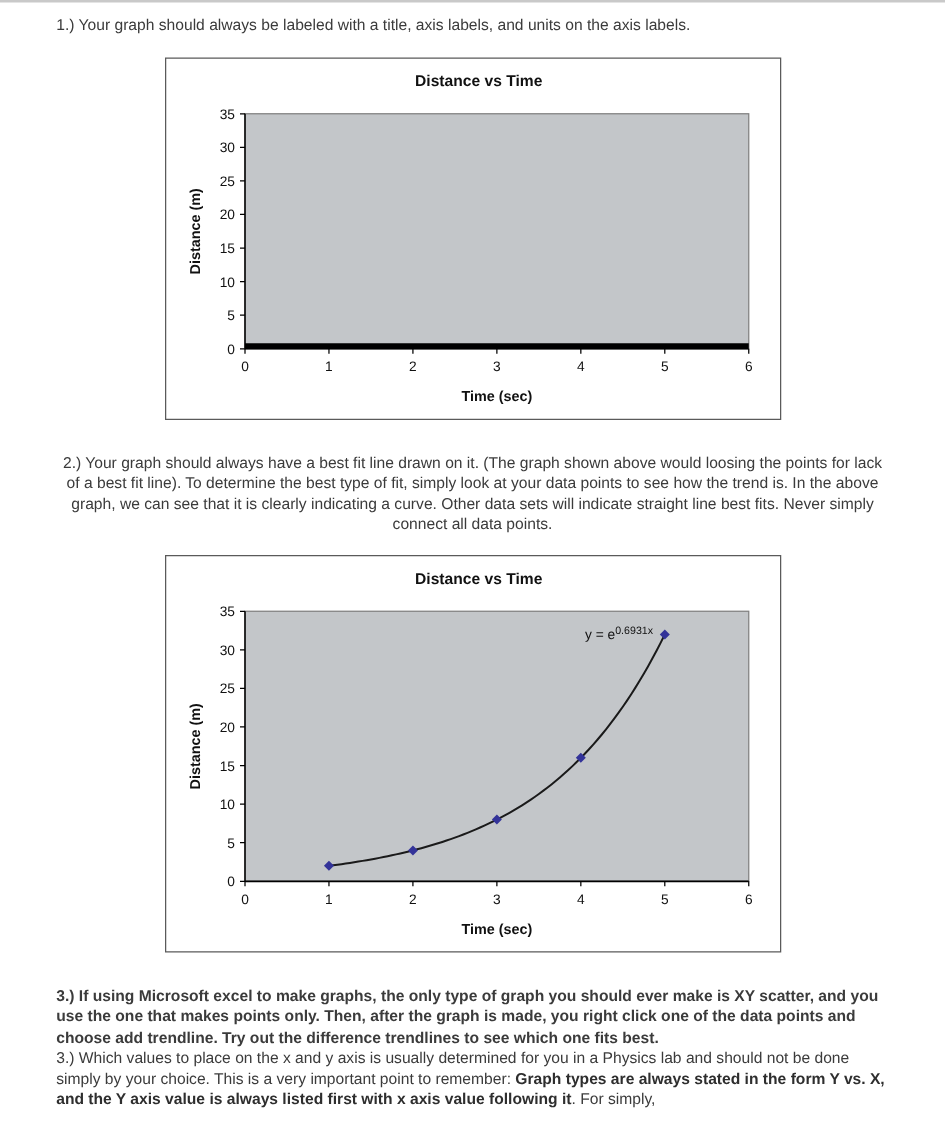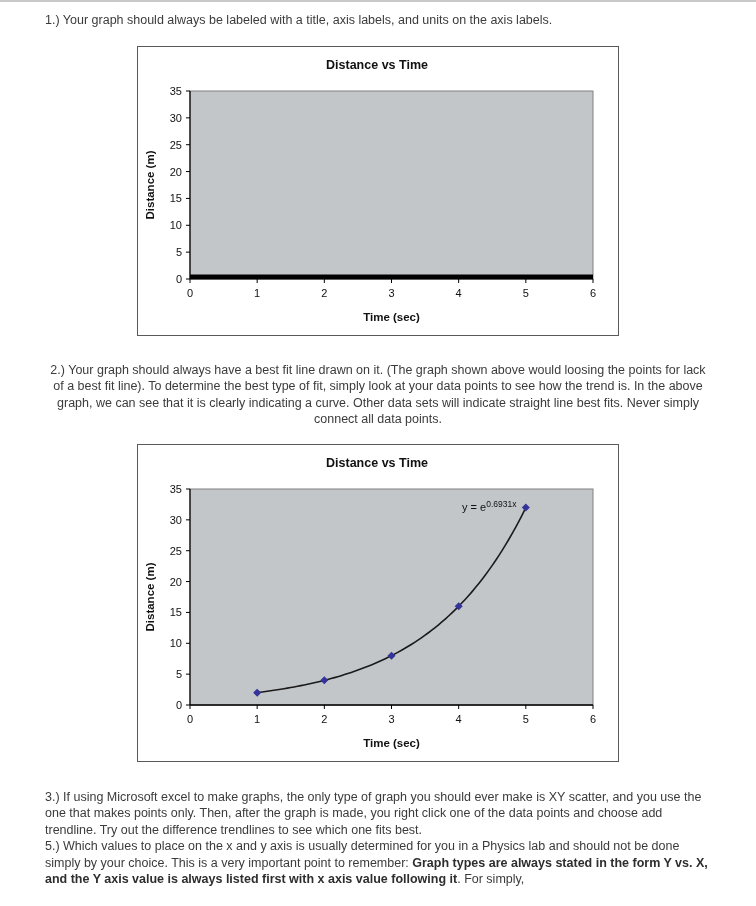--- a/index.html
+++ b/index.html
@@ -5,24 +5,25 @@
   html,body{margin:0;padding:0;background:#ffffff;}
   .page{
     width:756px;height:906px;box-sizing:border-box;
     background:#ffffff;border-top:2px solid #c9c9c9;
     padding:10px 45px 0 45px;overflow:hidden;
     font-family:"Liberation Sans",sans-serif;
     font-size:12.5px;line-height:16.5px;color:#3b3b3b;
   }
   .para{margin:0;}
   .para.gap-after-chart1{margin-top:26px;text-align:center;}
-  .para.gap-after-chart2{margin-top:27px;}
+  .para.gap-after-chart2{margin-top:27px;font-weight:bold;}
   .chart-box{
     width:480px;background:#ffffff;border:1px solid #5a5a5a;
     margin:17px auto 0 auto;
+    padding-left:11px;
   }
   .chart-box.second{margin-top:16px;}
   svg.chart{display:block;}
   svg.chart text{font-family:"Liberation Sans",sans-serif;fill:#111;}
   strong{color:#2e2e2e;}
 </style>
 </head>
 <body>
 
 <div class="page">
@@ -115,15 +116,15 @@
         <text x="324.025" y="66.21714285714286" font-size="11" fill="#333399"><tspan>y = e</tspan><tspan dy="-4" font-size="8.5">0.6931x</tspan></text>
         <line x1="52" y1="44" x2="52" y2="260" stroke="#000" stroke-width="1.2"></line>
         <line x1="52" y1="260" x2="455" y2="260" stroke="#000" stroke-width="1.4"></line>
         <text x="16" y="152" text-anchor="middle" font-size="11.5" font-weight="bold" transform="rotate(-90 16 152)">Distance (m)</text>
         <text x="253.5" y="302" text-anchor="middle" font-size="11.5" font-weight="bold">Time (sec)</text>
       </svg>
   </div>
 
   <p class="para gap-after-chart2">3.) If using Microsoft excel to make graphs, the only type of graph you should ever make is XY scatter, and you use the one that makes points only. Then, after the graph is made, you right click one of the data points and choose add trendline. Try out the difference trendlines to see which one fits best.</p>
 
-  <p class="para"><span>5.) Which values to place on the x and y axis is usually determined for you in a Physics lab and should not be done simply by your choice.  This is a very important point to remember: </span><strong>Graph types are always stated in the form Y vs. X, and the Y axis value is always listed first with x axis value following it</strong><span>.  For simply,</span></p>
+  <p class="para"><span>3.) Which values to place on the x and y axis is usually determined for you in a Physics lab and should not be done simply by your choice.  This is a very important point to remember: </span><strong>Graph types are always stated in the form Y vs. X, and the Y axis value is always listed first with x axis value following it</strong><span>.  For simply,</span></p>
 
 </div>
 
 </body></html>

